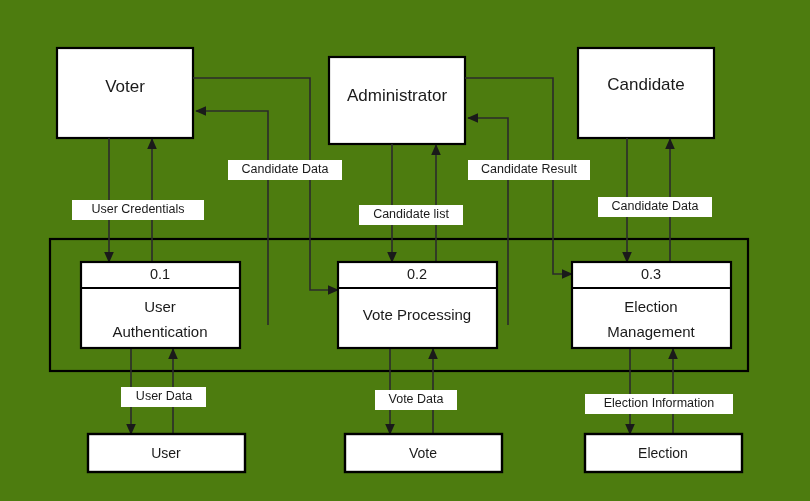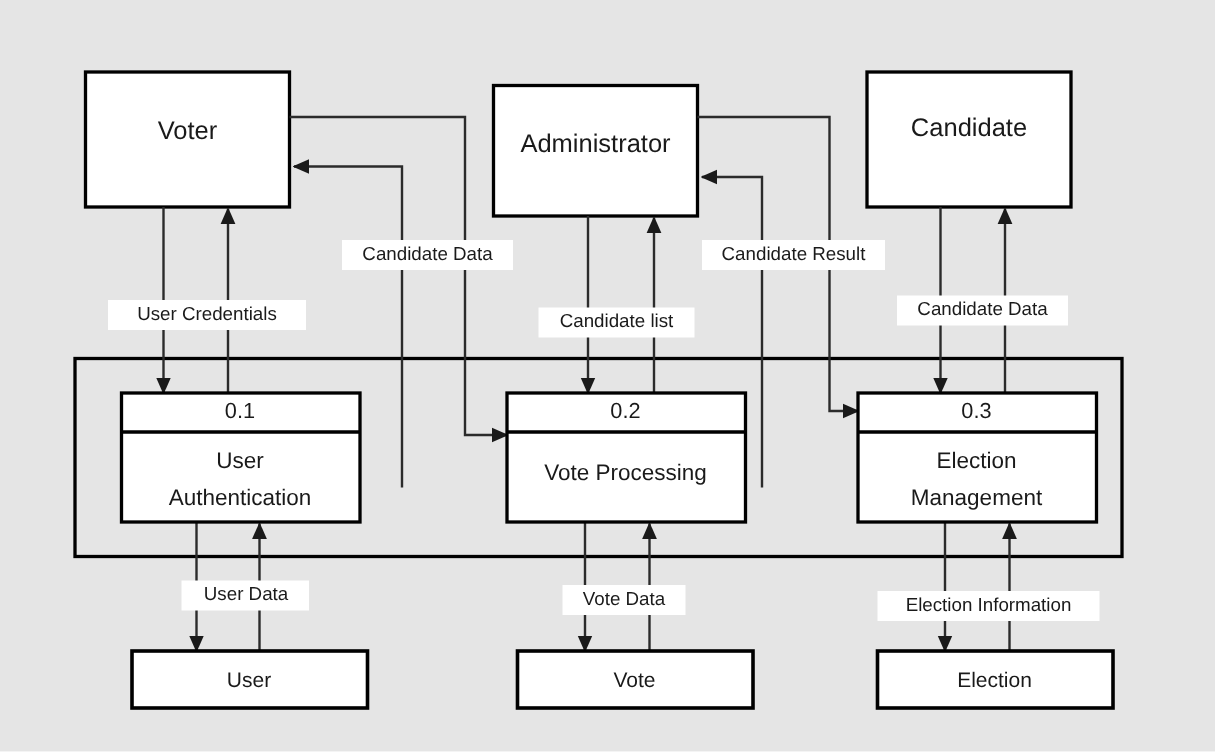--- a/index.html
+++ b/index.html
@@ -7,21 +7,21 @@
     padding: 0;
     background: #ffffff;
   }
   body {
     font-family: "Liberation Sans", sans-serif;
   }
   #canvas {
     position: relative;
     width: 810px;
     height: 501px;
-    background: #e5e5e5;
+    background: #4d7c0f;
     overflow: hidden;
   }
   #dfd-svg {
     position: absolute;
     left: 0;
     top: 0;
     width: 810px;
     height: 501px;
   }
   .box-rect {

